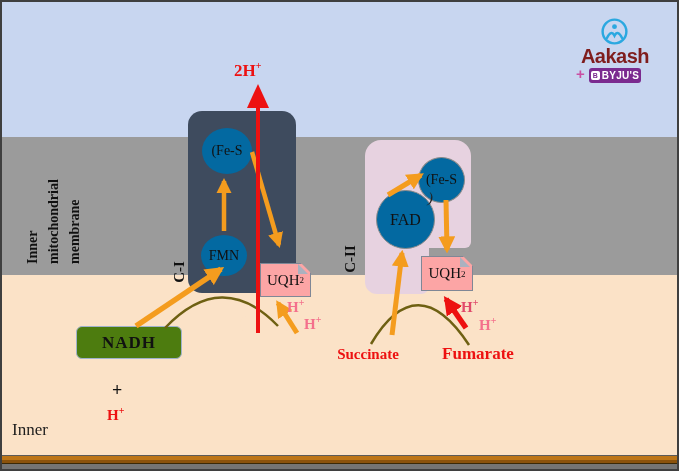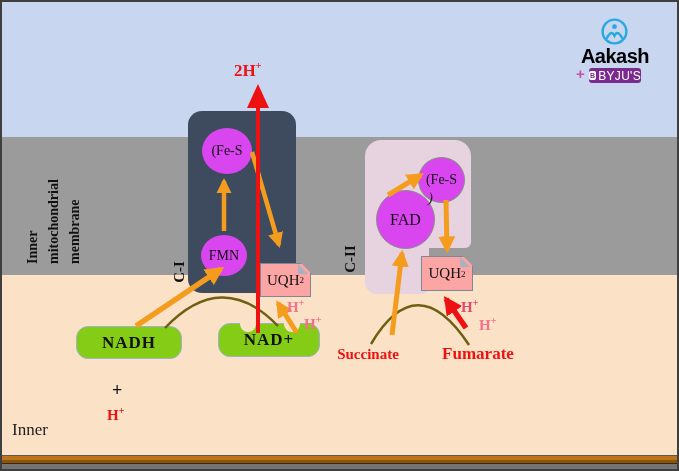--- a/index.html
+++ b/index.html
@@ -18,39 +18,39 @@
   .matrix-label{left:10px;top:416px;}
   .mem-label{left:-8px;top:172px;width:118px;height:62px;transform:rotate(-90deg);
     font-weight:bold;font-size:14px;line-height:1.5;color:#111;}
   
   .c1-box{left:186px;top:109px;width:108px;height:182px;background:#3E4B5E;border-radius:14px;}
   .c2-upper{left:363px;top:138px;width:106px;height:108px;background:#E7D2E0;border-radius:16px 16px 6px 0;}
   .c2-lower{left:363px;top:245px;width:64px;height:47px;background:#E7D2E0;border-radius:0 0 8px 12px;}
   .cplx-label{font-weight:bold;font-size:15px;color:#111;text-align:center;transform:rotate(-90deg);}
   .c1-label{left:146px;top:261px;width:63px;height:18px;}
   .c2-label{left:317px;top:248px;width:64px;height:18px;}
-  .circle{background:#d946ef;border-radius:50%;display:flex;align-items:center;justify-content:center;
+  .circle{background:#0369a1;border-radius:50%;display:flex;align-items:center;justify-content:center;
     font-size:14px;color:#111;text-align:center;}
   .ring{border:1px solid #8a8a8a;}
   .fes1{left:200px;top:126px;width:50px;height:46px;}
   .fmn{left:199px;top:233px;width:46px;height:41px;font-size:14px;}
   .fad{left:374px;top:188px;width:57px;height:57px;font-size:16px;}
   .fes2{left:416px;top:155px;width:45px;height:44px;}
   .fes2-paren{left:426px;top:188px;font-size:15px;color:#222;transform:rotate(14deg);}
   
   .uq{background:#fca5a5;border:1.5px solid #7F8796;display:flex;align-items:center;justify-content:center;
     font-size:15px;color:#111;clip-path:polygon(0 0,calc(100% - 10px) 0,100% 10px,100% 100%,0 100%);}
   .uq sub{font-size:9px;line-height:0;}
   .uq1{left:258px;top:261px;width:49px;height:32px;}
   .uq2{left:419px;top:254px;width:50px;height:33px;}
   .uq-fold{width:10px;height:10px;background:#aab1bf;clip-path:polygon(0 0,0 100%,100% 100%);}
   .uq1-fold{left:296px;top:262px;}
   .uq2-fold{left:458px;top:255px;}
   
-  .subbox{background:#84cc16;border:1px solid #9FB2CC;border-radius:12px;display:flex;align-items:center;
+  .subbox{background:#4d7c0f;border:1px solid #9FB2CC;border-radius:6px;display:flex;align-items:center;
     justify-content:center;font-weight:bold;font-size:17px;letter-spacing:1px;color:#111;}
   .nadh{left:74px;top:324px;width:104px;height:31px;}
   .nad{left:216px;top:321px;width:100px;height:32px;}
   .notch{width:16px;height:16px;border-radius:50%;background:#FBE2C7;}
   .notch1{left:238px;top:314px;}
   .notch2{left:282px;top:314px;}
   
   .redline{left:254px;top:102px;width:4px;height:229px;background:#ED1111;}
   .redhead{left:245px;top:82px;width:0;height:0;border-left:11px solid transparent;
     border-right:11px solid transparent;border-bottom:24px solid #ED1111;}
@@ -67,29 +67,29 @@
   .h-p3{left:459px;top:295px;}
   .h-p4{left:477px;top:313px;}
   .h-red{left:105px;top:403px;color:#ED1111;}
   .plus-black{left:110px;top:378px;font-weight:bold;font-size:18px;color:#111;}
   sup{font-size:10px;}
   
   .overlay{left:0;top:0;width:675px;height:467px;pointer-events:none;}
   
   .logo-ring{left:599px;top:16px;width:27px;height:27px;}
   .brand{left:568px;top:43px;width:90px;text-align:center;font-family:"Liberation Sans",sans-serif;
-    font-weight:bold;font-size:20px;color:#000000;letter-spacing:-0.5px;}
+    font-weight:bold;font-size:20px;color:#7f1d1d;letter-spacing:-0.5px;}
   .badge-plus{left:574px;top:63px;font-family:"Liberation Sans",sans-serif;font-weight:bold;
     font-size:15px;color:#C94FA3;}
   .badge{left:587px;top:66px;width:52px;height:15px;background:#7B2B8F;border-radius:3px;
     display:flex;align-items:center;justify-content:center;gap:2px;}
   .badge .bicon{width:9px;height:9px;background:#fff;border-radius:2px;color:#7B2B8F;
     font-family:"Liberation Sans",sans-serif;font-size:7px;font-weight:bold;display:flex;
     align-items:center;justify-content:center;}
-  .badge .btxt{color:#fff;font-family:"Liberation Sans",sans-serif;font-size:12px;font-weight:normal;
+  .badge .btxt{color:#fff;font-family:"Liberation Sans",sans-serif;font-size:10px;font-weight:bold;
     letter-spacing:0.3px;}
 </style>
 </head>
 <body>
 
 <div id="canvas">
 
   <div class="abs bg-ims"></div>
   <div class="abs bg-mem"></div>
   <div class="abs bg-matrix"></div>
@@ -121,21 +121,20 @@
       <sub>2</sub>
   </div>
   <div class="abs uq-fold uq1-fold"></div>
   <div class="abs uq uq2">
     <span>UQH</span>
       <sub>2</sub>
   </div>
   <div class="abs uq-fold uq2-fold"></div>
 
   <div class="abs subbox nadh">NADH</div>
-  <div class="abs subbox nad">NAD+</div>
   <div class="abs notch notch1"></div>
   <div class="abs notch notch2"></div>
 
   <svg class="abs overlay" viewBox="0 0 675 467" xmlns="http://www.w3.org/2000/svg">
     <defs>
       <marker id="ah-o" viewBox="0 0 10 10" refX="8" refY="5" markerWidth="3.4" markerHeight="3.4" orient="auto">
         <path d="M0,0 L10,5 L0,10 z" fill="#F49C1E"></path>
       </marker>
       <marker id="ah-r" viewBox="0 0 10 10" refX="8" refY="5" markerWidth="3.4" markerHeight="3.4" orient="auto">
         <path d="M0,0 L10,5 L0,10 z" fill="#ED1111"></path>

